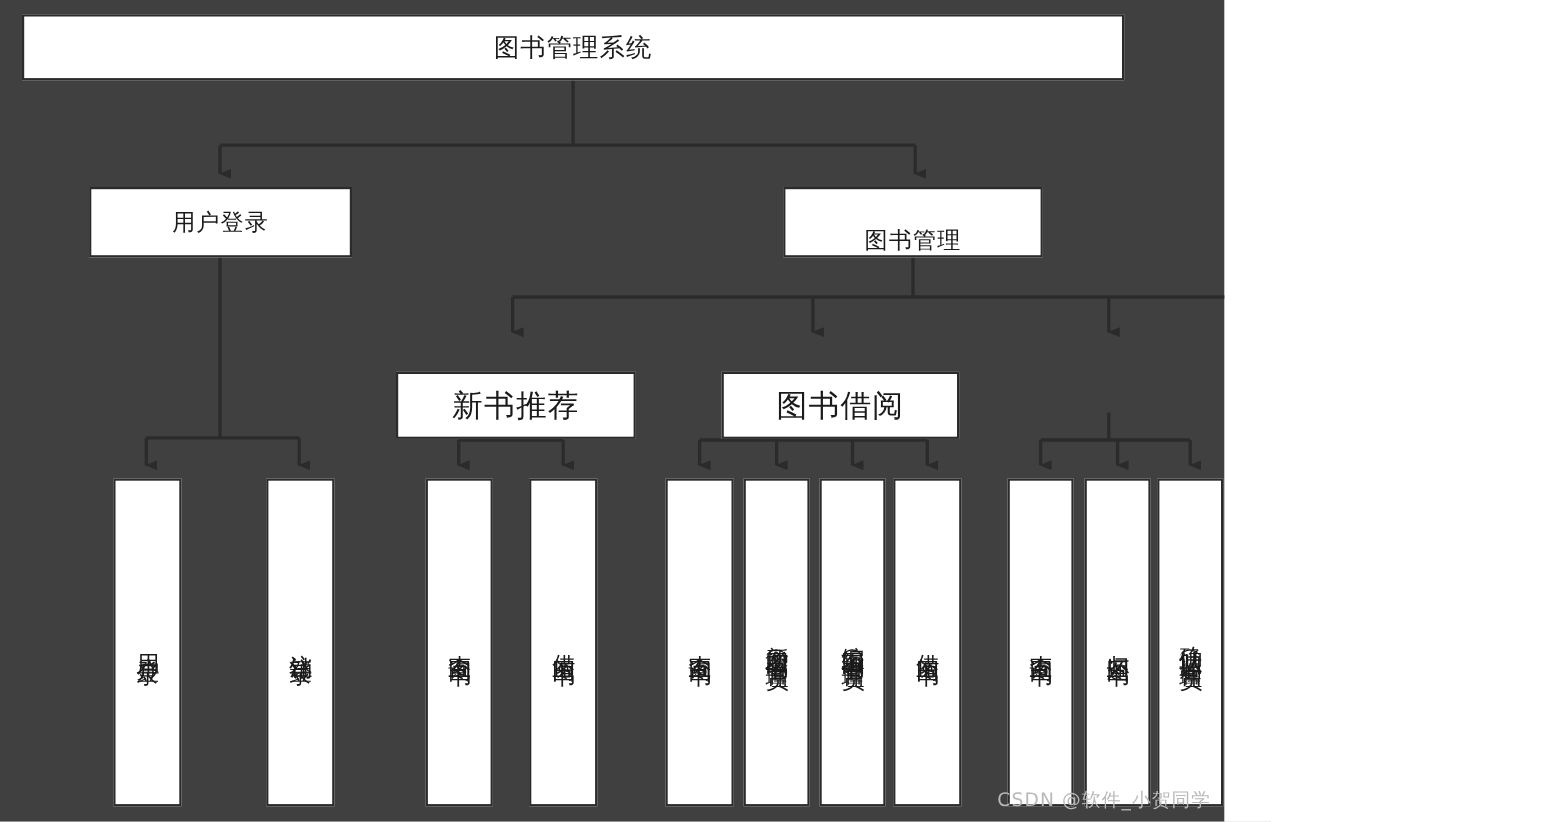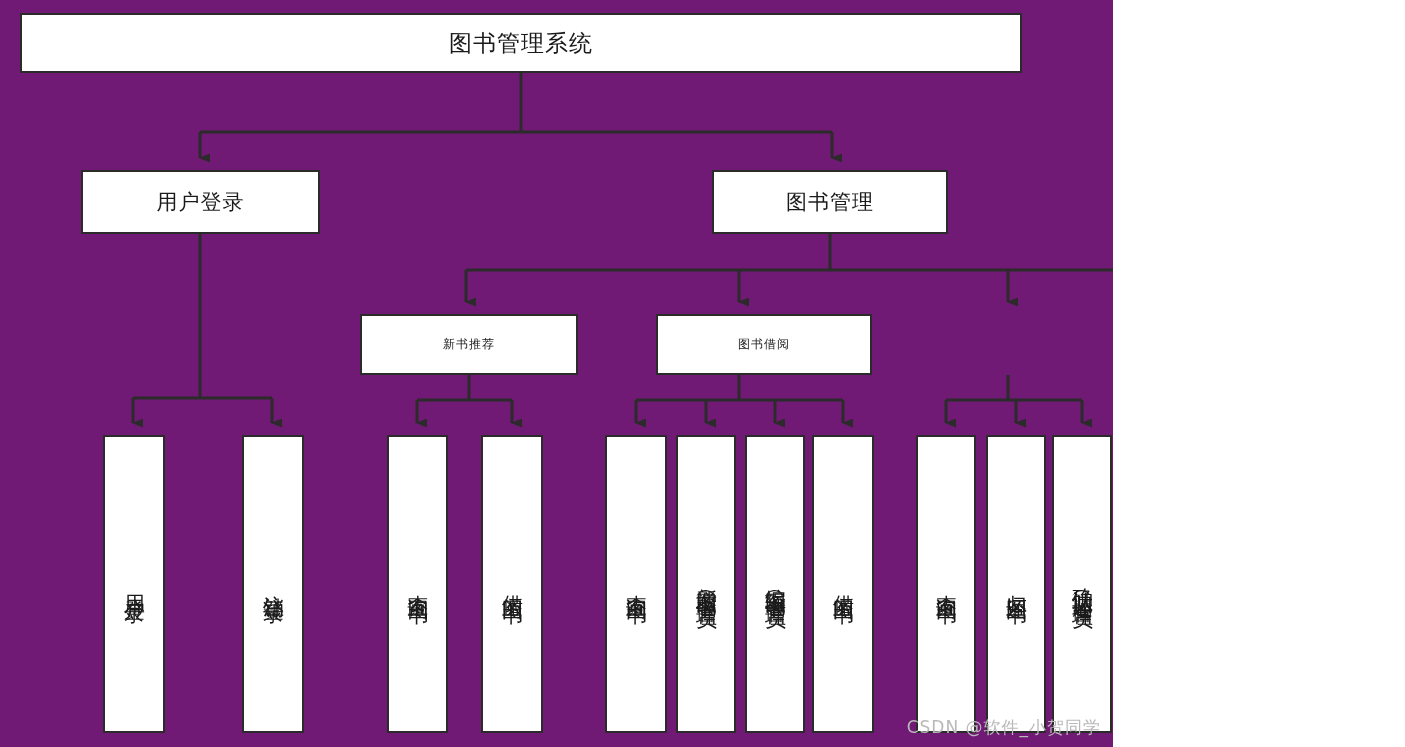--- a/index.html
+++ b/index.html
@@ -7,21 +7,21 @@
     padding: 0;
     background: #ffffff;
   }
   body {
     font-family: "DejaVu Sans", "Liberation Sans", sans-serif;
   }
   #canvas {
     position: relative;
     width: 1113px;
     height: 747px;
-    background: #701a75;
+    background: #404040;
     overflow: hidden;
   }
   svg.wires {
     position: absolute;
     left: 0;
     top: 0;
     width: 1405px;
     height: 747px;
     pointer-events: none;
   }
@@ -35,21 +35,22 @@
     justify-content: center;
     color: #1a1a1a;
   }
   .node.root {
     font-size: 23px;
   }
   .node.level2 {
     font-size: 21px;
   }
   .node.level3 {
-    font-size: 12px;
+    font-size: 28px;
+    margin-top: 24px;
   }
   .node.leaf {
     font-size: 21px;
     align-items: center;
     justify-content: center;
     padding: 4px 0;
   }
   .vtext {
     writing-mode: vertical-rl;
     text-orientation: upright;
@@ -130,21 +131,21 @@
   </svg>
 
   <div class="node root" style="left:20px; top:13px; width:1002px; height:60px;">
     <span class="htext">图书管理系统</span>
   </div>
 
   <div class="node level2" style="left:81px; top:170px; width:239px; height:64px;">
     <span class="htext">用户登录</span>
   </div>
 
-  <div class="node level2" style="left:712px; top:170px; width:236px; height:64px;">
+  <div class="node level2" style="left:712px; top:170px; width:236px; height:64px;align-items:flex-end;">
     <span class="htext">图书管理</span>
   </div>
 
   <div class="node level3" style="left:360px; top:314px; width:218px; height:61px;">
     <span class="htext">新书推荐</span>
   </div>
 
   <div class="node level3" style="left:656px; top:314px; width:216px; height:61px;">
     <span class="htext">图书借阅</span>
   </div>

